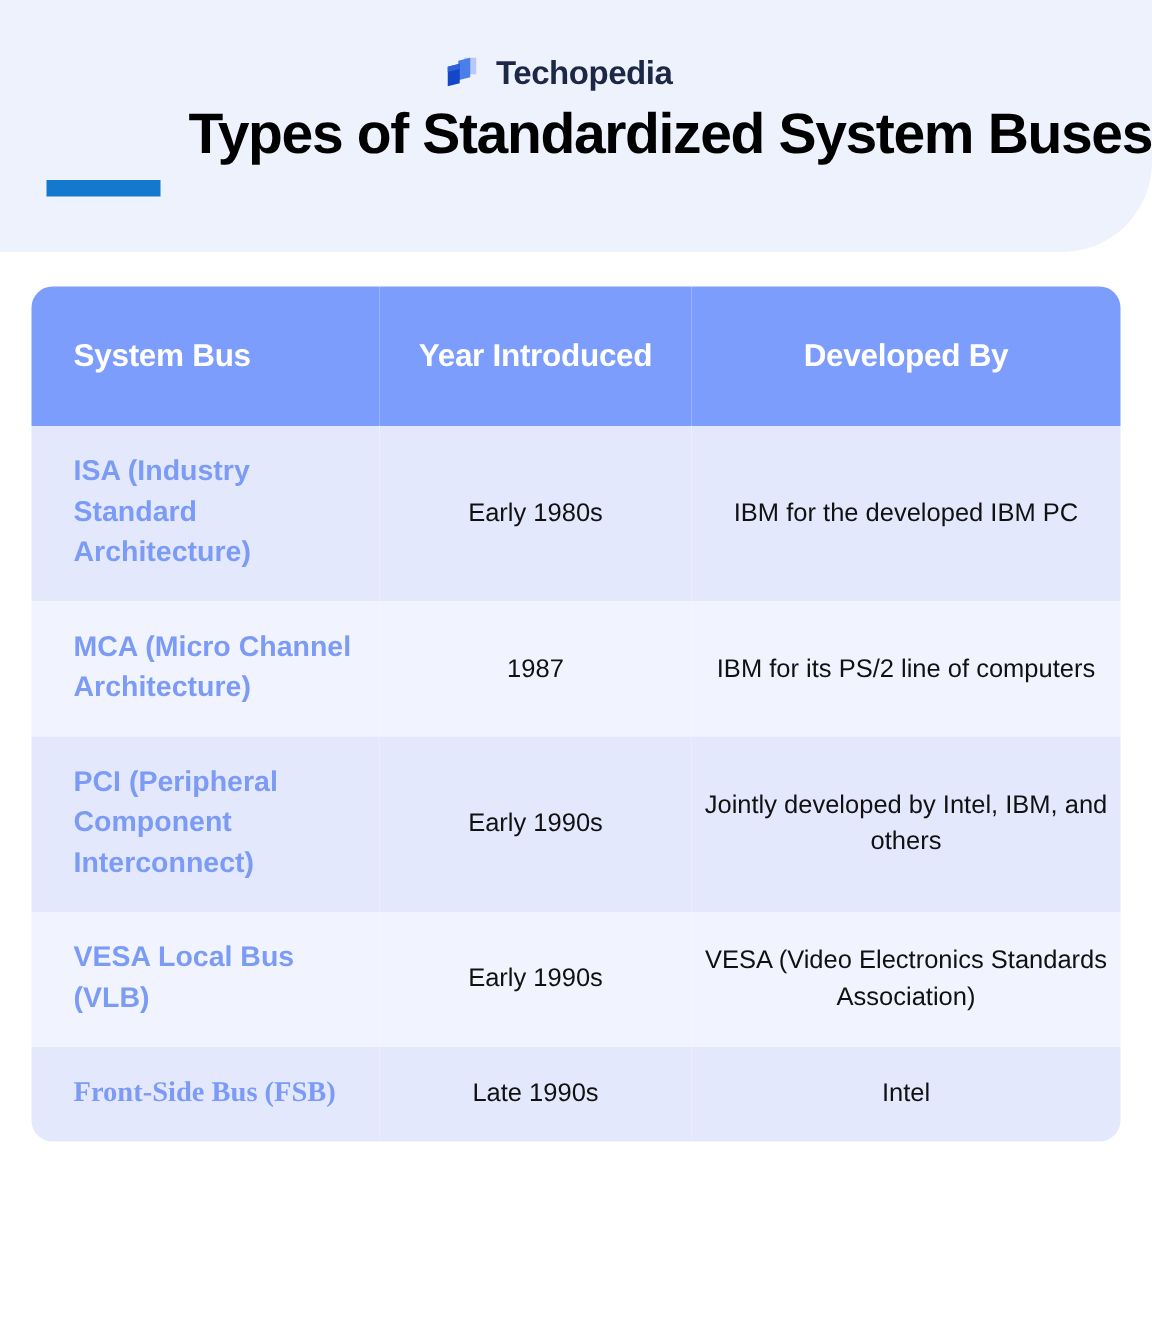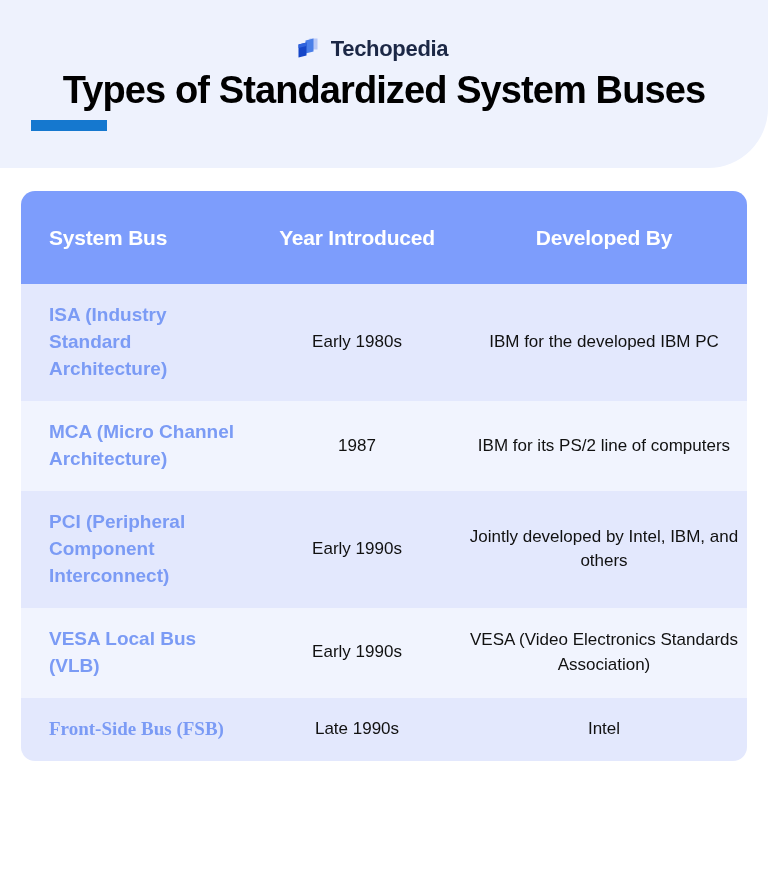--- a/index.html
+++ b/index.html
@@ -51,21 +51,21 @@
     color: #1c2846;
     letter-spacing: -0.3px;
     line-height: 1;
   }
 
   #page-title {
     position: absolute;
     left: 0;
     top: 68px;
     width: 768px;
-    text-align: center;
+    text-align: right;
     font-size: 38px;
     font-weight: bold;
     color: #000000;
     letter-spacing: -0.9px;
     line-height: 1.2;
   }
 
   #title-accent-bar {
     position: absolute;
     left: 31px;

